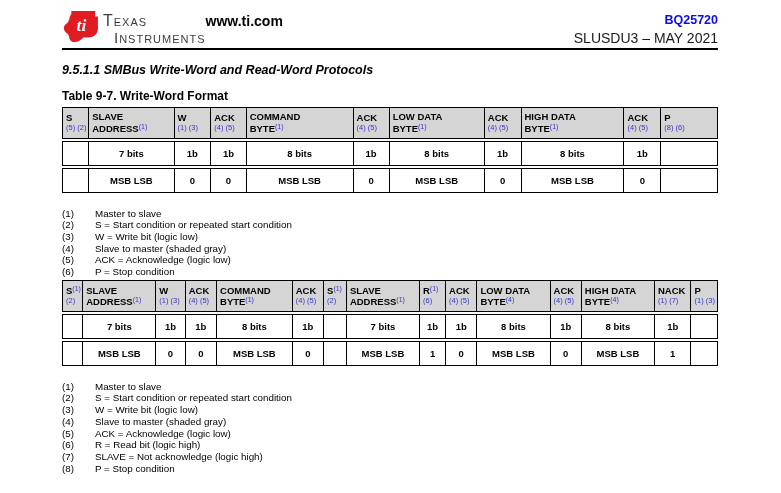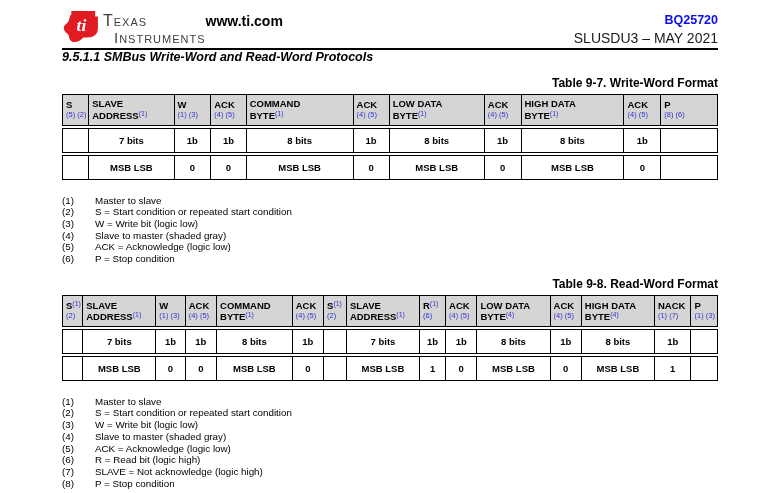--- a/index.html
+++ b/index.html
@@ -21,23 +21,23 @@
   .logo-words{margin-left:4px;margin-top:3px;line-height:1.05;color:#3d3d3d;}
   .logo-w1{display:block;font-variant:small-caps;font-size:16px;letter-spacing:1px;}
   .logo-w2{display:block;font-variant:small-caps;font-size:15px;letter-spacing:1px;margin-left:11px;}
   .url{font-weight:bold;font-size:14px;margin-top:3px;}
   .hdr-right{text-align:right;}
   .part{color:var(--part-blue);font-weight:bold;font-size:12.5px;}
   .doccode{font-size:14px;margin-top:3px;font-weight:bold;color:#1a1a1a;font-weight:normal;}
   .rule{height:2px;background:#000;margin-top:2px;}
 
   
-  .sec-title{font-size:12.5px;font-weight:bold;font-style:italic;}
-
-  .tbl-title{text-align:right;font-weight:bold;font-size:12px;margin-top:12px;margin-bottom:2px;}
+  .sec-title{margin-top:13px;font-size:12.5px;font-weight:bold;font-style:italic;}
+
+  .tbl-title{text-align:left;font-weight:bold;font-size:12px;margin-top:12px;margin-bottom:2px;}
 
   
   table.proto{width:100%;border-collapse:separate;border-spacing:0 2px;table-layout:fixed;}
   .proto th,.proto td{
     border-top:1px solid #000;border-bottom:1px solid #000;border-left:1px solid #000;
     overflow:hidden;
   }
   .proto th:last-child,.proto td:last-child{border-right:1px solid #000;}
   .proto th{
     background:var(--hdr-gray);
@@ -208,21 +208,20 @@
             <span class="fn-num">(5)</span>
             <span class="fn-text">ACK = Acknowledge (logic low)</span>
           </div>
           <div class="fn">
             <span class="fn-num">(6)</span>
             <span class="fn-text">P = Stop condition</span>
           </div>
         </div>
       </section>
       <section>
-        <div class="tbl-title">Table 9-8. Read-Word Format</div>
         <table class="proto">
           <colgroup>
             <col style="width:3.1%">
             <col style="width:11.2%">
             <col style="width:4.5%">
             <col style="width:4.8%">
             <col style="width:11.6%">
             <col style="width:4.8%">
             <col style="width:3.5%">
             <col style="width:11.2%">

